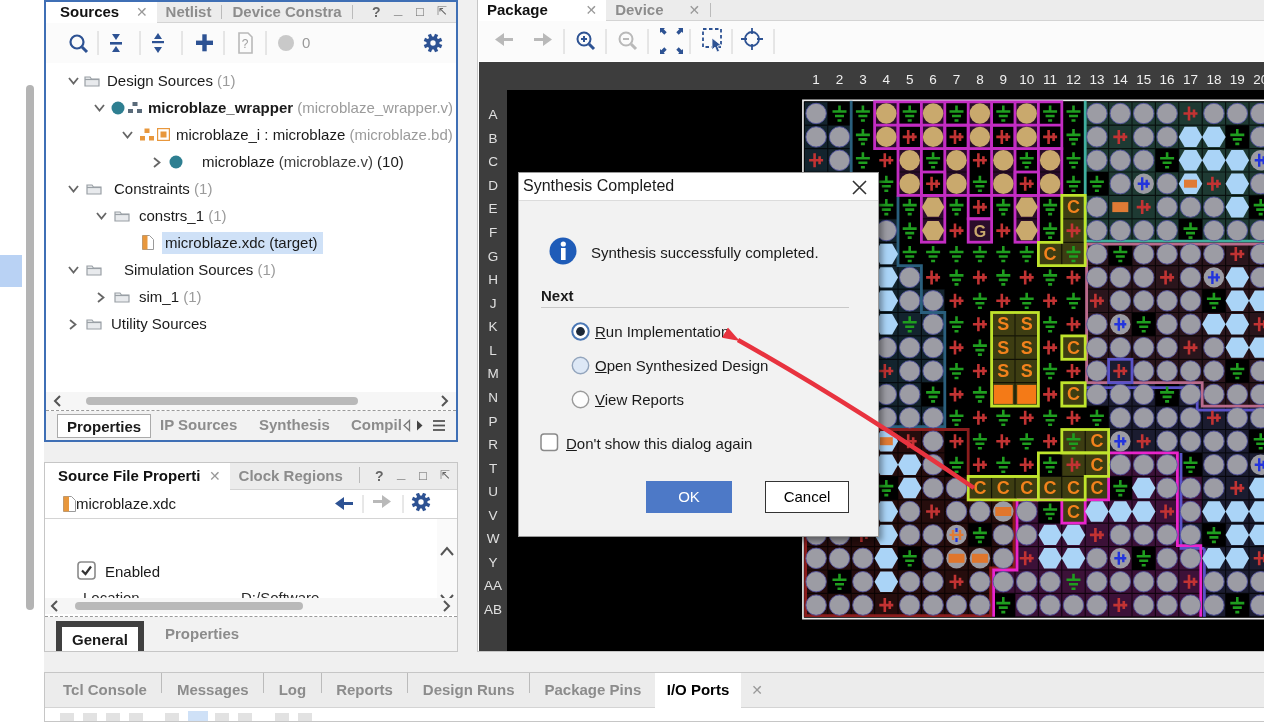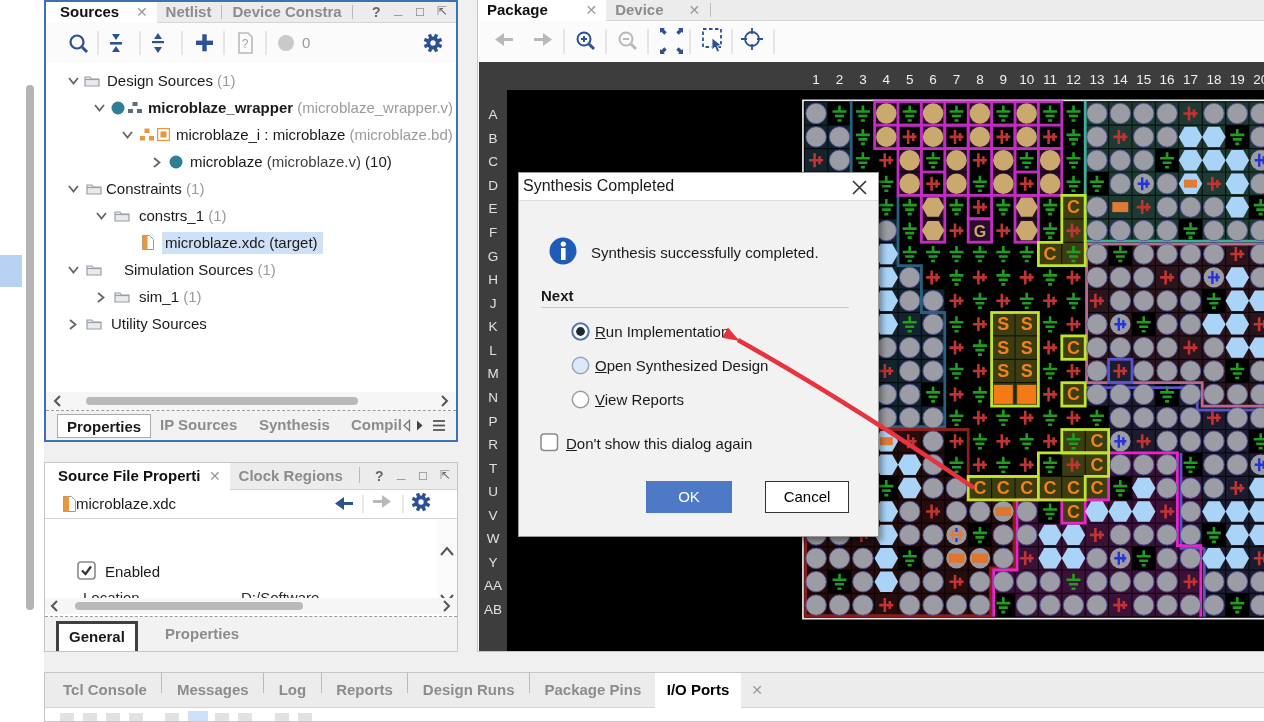--- a/index.html
+++ b/index.html
@@ -82,27 +82,27 @@
           <rect x="0" y="8" width="5" height="4.5" fill="#e8973c"></rect>
           <rect x="9" y="8" width="5" height="4.5" fill="#e8973c"></rect>
         </svg></span><span style="margin-left:3px"><svg width="13" height="13" style="margin-bottom:-1px">
           <rect x="0.5" y="0.5" width="12" height="12" fill="#fff" stroke="#e8973c" stroke-width="1.4"></rect>
           <rect x="3.5" y="3.5" width="6" height="6" fill="#e8973c"></rect>
         </svg></span><span style="margin-left:6px">microblaze_i : microblaze</span><span style="color:#9b9b9b"> (microblaze.bd) (</span></div>
 <div class="abs" style="left:0;top:146px;height:27px;line-height:27px;white-space:nowrap"><span style="margin-left:107px"><svg width="8" height="11" style="margin:0 0 -1px 0">
           <path d="M1,1 L6.5,5.5 L1,10" stroke="#666" stroke-width="1.8" fill="none"></path>
         </svg></span><span style="margin-left:8px"><svg width="14" height="14" style="margin-bottom:-2px">
           <circle cx="7" cy="7" r="6.5" fill="#2e7f91"></circle>
-        </svg></span><span style="margin-left:7px">microblaze</span><span style="color:#404040"> (microblaze.v) </span><span>(10)</span></div>
+        </svg></span><span style="margin-left:19px">microblaze</span><span style="color:#404040"> (microblaze.v) </span><span>(10)</span></div>
 <div class="abs" style="left:0;top:173px;height:27px;line-height:27px;white-space:nowrap"><span style="margin-left:22px"><svg width="11" height="8" style="display:inline-block;margin:0 0 1px 0">
           <path d="M1,1 L5.5,6.5 L10,1" stroke="#666" stroke-width="1.8" fill="none"></path>
         </svg></span><span style="margin-left:7px"><svg width="16" height="13" style="margin-bottom:-1px">
           <path d="M1,3 h5 l1.5,2 h7.5 v7 h-14 z" fill="#e8eaed" stroke="#9aa0a6" stroke-width="1.2"></path>
           <path d="M1,5.5 h14" stroke="#9aa0a6" stroke-width="1.2"></path>
-        </svg></span><span style="margin-left:4px">Constraints</span><span style="color:#9b9b9b"> (1)</span></div>
+        </svg></span><span style="margin-left:12px">Constraints</span><span style="color:#9b9b9b"> (1)</span></div>
 <div class="abs" style="left:0;top:200px;height:27px;line-height:27px;white-space:nowrap"><span style="margin-left:50px"><svg width="11" height="8" style="display:inline-block;margin:0 0 1px 0">
           <path d="M1,1 L5.5,6.5 L10,1" stroke="#666" stroke-width="1.8" fill="none"></path>
         </svg></span><span style="margin-left:7px"><svg width="16" height="13" style="margin-bottom:-1px">
           <path d="M1,3 h5 l1.5,2 h7.5 v7 h-14 z" fill="#e8eaed" stroke="#9aa0a6" stroke-width="1.2"></path>
           <path d="M1,5.5 h14" stroke="#9aa0a6" stroke-width="1.2"></path>
         </svg></span><span style="margin-left:9px">constrs_1</span><span style="color:#9b9b9b"> (1)</span></div>
 <div class="abs" style="left:0;top:227px;height:27px;line-height:27px;white-space:nowrap"><span style="margin-left:96px"><svg width="12" height="15" style="margin-bottom:-2px">
           <path d="M0.5,0.5 h7 l4,4 v10 h-11 z" fill="#fff" stroke="#9a9a9a"></path>
           <rect x="0.5" y="0.5" width="5" height="14" fill="#e8973c"></rect>
         </svg></span><span style="background:#cfe1f7;margin-left:8px;padding:2px 5px 3px 3px">microblaze.xdc (target)</span></div>
@@ -188,21 +188,21 @@
 <path d="M4,76 L10,83 L16,76" stroke="#555" stroke-width="2" fill="none"></path>
 </svg>
 <svg class="abs" style="left:0;top:135px" width="412" height="16">
 <rect width="412" height="16" fill="#f6f6f6"></rect>
 <path d="M12,3 L7,8 L12,13" stroke="#555" stroke-width="2" fill="none"></path>
 <path d="M399,3 L404,8 L399,13" stroke="#555" stroke-width="2" fill="none"></path>
 <rect x="30" y="4" width="228" height="8" rx="4" fill="#b9b9b9"></rect>
 </svg>
 <div class="abs" style="left:0;top:153px;width:412px;border-top:1px dashed #9a9a9a;height:0"></div>
 <div class="abs" style="left:0;top:154px;width:412px;height:34px;background:#f2f2f2">
-      <div class="abs" style="left:11px;top:4px;height:42px;line-height:25px;background:#fff;border:3px solid #404040;padding:0 10px;font-weight:bold">General</div>
+      <div class="abs" style="left:11px;top:4px;height:42px;line-height:25px;background:#fff;border:6px solid #404040;padding:0 10px;font-weight:bold">General</div>
       <div class="bt" style="left:120px;top:8px">Properties</div>
     </div>
 </div>
 <div class="panel" style="left:477px;top:0;width:787px;height:652px;border-left:1px solid #c6c6c6;border-bottom:1px solid #c6c6c6">
 <div class="tabbar"><div class="tab act" style="padding-left:9px">Package&nbsp;&nbsp;&nbsp;&nbsp;&nbsp;&nbsp;&nbsp;&nbsp;&nbsp;<span class="x">✕</span></div><div class="tab">Device&nbsp;&nbsp;&nbsp;&nbsp;&nbsp;&nbsp;<span class="x">✕</span></div><span class="tsep"></span></div>
 <svg class="abs" style="left:1px;top:21px" width="785" height="40">
 <rect width="785" height="40" fill="#fbfbfb"></rect>
 <path d="M34,17 h-9 v-5 l-9,6.5 l9,6.5 v-5 h9 z" fill="#b9b9b9"></path>
 <path d="M55,17 h9 v-5 l9,6.5 l-9,6.5 v-5 h-9 z" fill="#b9b9b9"></path>
 <line x1="85" y1="8" x2="85" y2="33" stroke="#d0d0d0"></line>

